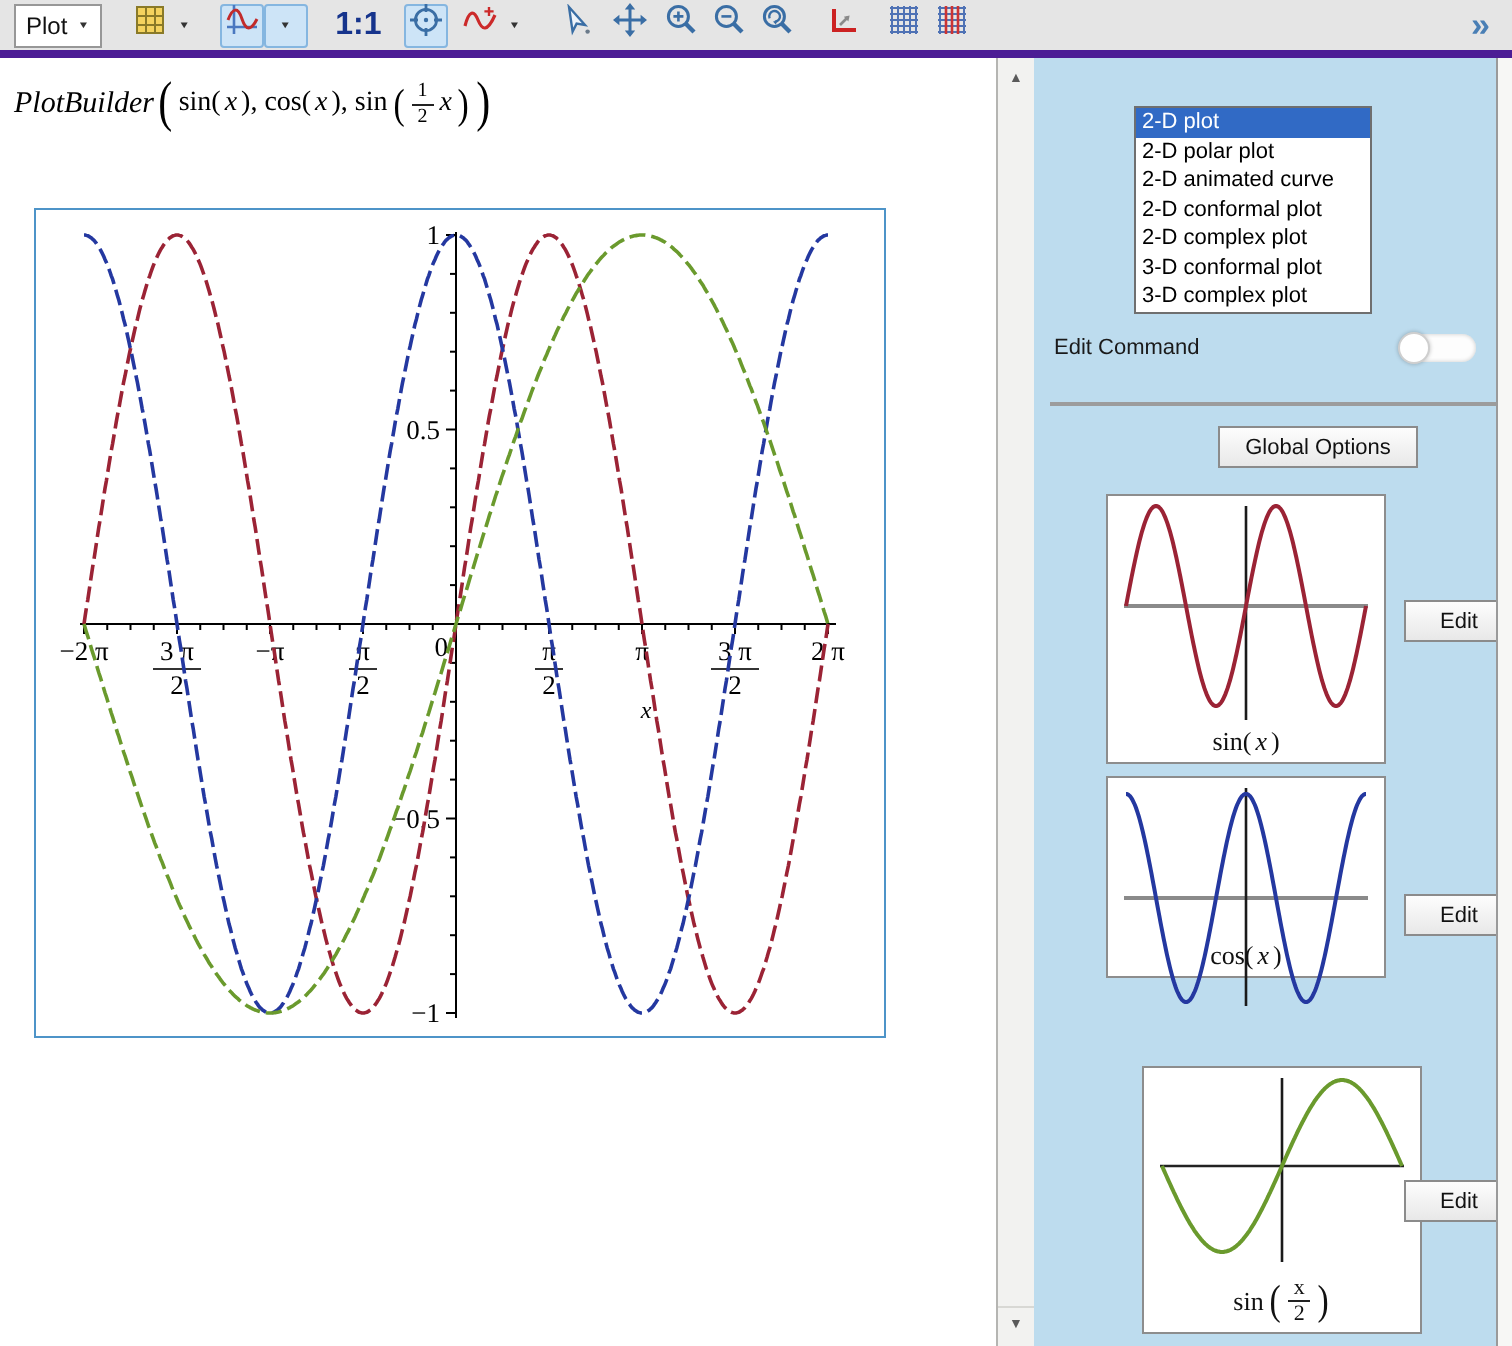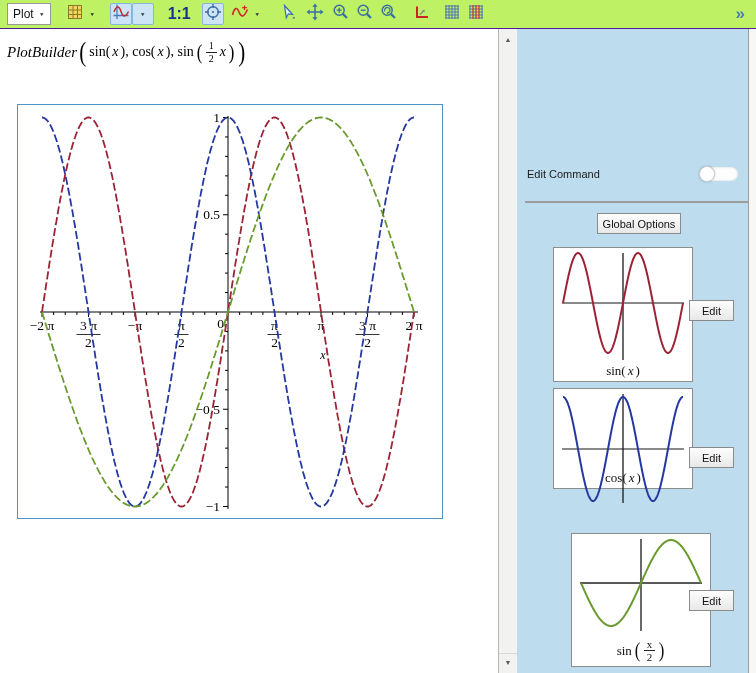--- a/index.html
+++ b/index.html
@@ -1,21 +1,21 @@
 <!DOCTYPE html>
 <html><head>
 <meta charset="utf-8">
 <style>
   html,body{margin:0;padding:0;background:#dfe3e8;}
   #window{position:relative;width:756px;height:673px;background:#fff;overflow:hidden;
           font-family:"Liberation Sans",sans-serif;outline:1px solid #9aa5ad;}
 
   
-  #toolbar{position:absolute;left:0;top:0;width:756px;height:29px;background:#bef264;
-           border-bottom:1px solid #4c1d95;display:flex;align-items:center;box-sizing:border-box;}
+  #toolbar{position:absolute;left:0;top:0;width:756px;height:29px;background:#e5e5e5;
+           border-bottom:4px solid #4c1d95;display:flex;align-items:center;box-sizing:border-box;}
   .tbtn{height:22px;min-width:22px;display:flex;align-items:center;justify-content:center;
         border:1px solid transparent;border-radius:2px;box-sizing:border-box;}
   .tbtn.active{background:#cde4f7;border-color:#85b6e0;}
   .plot-dd{border:1px solid #979797;background:#fff;height:20px;padding:0 5px;font-size:12px;
            display:flex;align-items:center;gap:5px;margin-left:7px;color:#111;}
   .caret{font-size:6px;color:#333;transform:scaleY(.8);}
   .caret-btn{width:13px;height:22px;display:flex;align-items:center;justify-content:center;}
   .one2one{color:#16348c;font-weight:bold;font-size:16px;font-family:"Liberation Sans",sans-serif;}
   .expand-btn{margin-left:auto;margin-right:10px;color:#4a7fb5;font-size:17px;font-weight:bold;
               letter-spacing:-3px;cursor:default;padding-right:4px;}
@@ -54,31 +54,31 @@
   .pt-item.selected{background:#316ac5;color:#fff;}
   #show-command-label{position:absolute;left:10px;top:139px;font-size:11px;color:#1a1a1a;}
   #show-command-toggle{position:absolute;left:183px;top:138px;width:38px;height:14px;border-radius:8px;
                        background:#fdfdfd;box-shadow:inset 0 0 2px #c9c9c9;}
   #show-command-toggle .knob{position:absolute;left:-1px;top:-1px;width:16px;height:16px;border-radius:50%;
                        background:#fff;border:1px solid #cfcfcf;box-sizing:border-box;
                        box-shadow:0 0 2px rgba(0,0,0,.25);}
   #divider{position:absolute;left:8px;top:172px;width:223px;height:2px;background:#9c9c9c;}
   .btn{background:linear-gradient(#fdfdfd,#e8e8e8);border:1px solid #8b8b8b;color:#111;
        display:flex;align-items:center;justify-content:center;box-sizing:border-box;font-size:11px;}
-  #global-options-button{position:absolute;left:80px;top:184px;width:84px;height:21px;}
+  #global-options-button{position:absolute;left:92px;top:184px;width:100px;height:21px;}
   .thumb-card{position:absolute;left:36px;width:140px;background:#fff;border:1px solid #8d8d8d;
               box-sizing:border-box;}
   #thumb-card-0{top:218px;height:135px;}
   #thumb-card-1{top:359px;height:101px;}
   #thumb-card-2{top:504px;height:134px;margin-left:18px;}
   .thumb-caption{position:absolute;left:0;bottom:2px;width:100%;text-align:center;
                  font-family:"Liberation Serif",serif;font-size:13px;color:#111;
                  display:flex;align-items:center;justify-content:center;}
   .thumb-caption .frac{font-size:11px;}
-  .edit-button{position:absolute;left:172px;width:45px;height:21px;}
+  .edit-button{position:absolute;left:185px;width:55px;height:21px;}
   #edit-button-0{top:271px;}
   #edit-button-1{top:418px;}
   #edit-button-2{top:561px;}
 
   svg text{font-family:"Liberation Serif",serif;}
 </style>
 </head>
 <body>
 
 <div id="window">
@@ -297,20 +297,29 @@
           <polyline points="24.0,207.0 24.6,209.0 25.2,211.1 25.9,213.1 26.5,215.1 27.1,217.2 27.7,219.2 28.3,221.2 29.0,223.3 29.6,225.3 30.2,227.3 30.8,229.4 31.4,231.4 32.1,233.4 32.7,235.4 33.3,237.4 33.9,239.4 34.5,241.4 35.2,243.4 35.8,245.4 36.4,247.4 37.0,249.4 37.6,251.4 38.3,253.4 38.9,255.4 39.5,257.3 40.1,259.3 40.7,261.3 41.4,263.2 42.0,265.2 42.6,267.1 43.2,269.0 43.8,271.0 44.5,272.9 45.1,274.8 45.7,276.7 46.3,278.6 46.9,280.5 47.6,282.4 48.2,284.2 48.8,286.1 49.4,288.0 50.0,289.8 50.7,291.7 51.3,293.5 51.9,295.3 52.5,297.1 53.1,298.9 53.8,300.7 54.4,302.5 55.0,304.2 55.6,306.0 56.2,307.8 56.9,309.5 57.5,311.2 58.1,312.9 58.7,314.6 59.3,316.3 60.0,318.0 60.6,319.7 61.2,321.3 61.8,323.0 62.4,324.6 63.1,326.2 63.7,327.8 64.3,329.4 64.9,331.0 65.5,332.5 66.2,334.1 66.8,335.6 67.4,337.1 68.0,338.7 68.6,340.1 69.3,341.6 69.9,343.1 70.5,344.5 71.1,346.0 71.7,347.4 72.4,348.8 73.0,350.2 73.6,351.5 74.2,352.9 74.8,354.2 75.5,355.6 76.1,356.9 76.7,358.2 77.3,359.4 77.9,360.7 78.6,361.9 79.2,363.1 79.8,364.4 80.4,365.5 81.0,366.7 81.7,367.9 82.3,369.0 82.9,370.1 83.5,371.2 84.1,372.3 84.8,373.4 85.4,374.4 86.0,375.4 86.6,376.5 87.2,377.4 87.9,378.4 88.5,379.4 89.1,380.3 89.7,381.2 90.3,382.1 91.0,383.0 91.6,383.8 92.2,384.7 92.8,385.5 93.4,386.3 94.1,387.1 94.7,387.8 95.3,388.6 95.9,389.3 96.5,390.0 97.2,390.7 97.8,391.3 98.4,392.0 99.0,392.6 99.6,393.2 100.3,393.8 100.9,394.3 101.5,394.9 102.1,395.4 102.7,395.9 103.4,396.4 104.0,396.8 104.6,397.2 105.2,397.7 105.8,398.1 106.5,398.4 107.1,398.8 107.7,399.1 108.3,399.4 108.9,399.7 109.6,400.0 110.2,400.2 110.8,400.4 111.4,400.6 112.0,400.8 112.7,401.0 113.3,401.1 113.9,401.2 114.5,401.3 115.1,401.4 115.8,401.5 116.4,401.5 117.0,401.5 117.6,401.5 118.2,401.5 118.9,401.4 119.5,401.3 120.1,401.2 120.7,401.1 121.3,401.0 122.0,400.8 122.6,400.6 123.2,400.4 123.8,400.2 124.4,400.0 125.1,399.7 125.7,399.4 126.3,399.1 126.9,398.8 127.5,398.4 128.2,398.1 128.8,397.7 129.4,397.2 130.0,396.8 130.6,396.4 131.3,395.9 131.9,395.4 132.5,394.9 133.1,394.3 133.7,393.8 134.4,393.2 135.0,392.6 135.6,392.0 136.2,391.3 136.8,390.7 137.5,390.0 138.1,389.3 138.7,388.6 139.3,387.8 139.9,387.1 140.6,386.3 141.2,385.5 141.8,384.7 142.4,383.8 143.0,383.0 143.7,382.1 144.3,381.2 144.9,380.3 145.5,379.4 146.1,378.4 146.8,377.4 147.4,376.5 148.0,375.4 148.6,374.4 149.2,373.4 149.9,372.3 150.5,371.2 151.1,370.1 151.7,369.0 152.3,367.9 153.0,366.7 153.6,365.5 154.2,364.4 154.8,363.1 155.4,361.9 156.1,360.7 156.7,359.4 157.3,358.2 157.9,356.9 158.5,355.6 159.2,354.2 159.8,352.9 160.4,351.5 161.0,350.2 161.6,348.8 162.3,347.4 162.9,346.0 163.5,344.5 164.1,343.1 164.7,341.6 165.4,340.1 166.0,338.7 166.6,337.1 167.2,335.6 167.8,334.1 168.5,332.5 169.1,331.0 169.7,329.4 170.3,327.8 170.9,326.2 171.6,324.6 172.2,323.0 172.8,321.3 173.4,319.7 174.0,318.0 174.7,316.3 175.3,314.6 175.9,312.9 176.5,311.2 177.1,309.5 177.8,307.8 178.4,306.0 179.0,304.3 179.6,302.5 180.2,300.7 180.9,298.9 181.5,297.1 182.1,295.3 182.7,293.5 183.3,291.7 184.0,289.8 184.6,288.0 185.2,286.1 185.8,284.2 186.4,282.4 187.1,280.5 187.7,278.6 188.3,276.7 188.9,274.8 189.5,272.9 190.2,271.0 190.8,269.0 191.4,267.1 192.0,265.2 192.6,263.2 193.3,261.3 193.9,259.3 194.5,257.3 195.1,255.4 195.7,253.4 196.4,251.4 197.0,249.4 197.6,247.4 198.2,245.4 198.8,243.4 199.5,241.4 200.1,239.4 200.7,237.4 201.3,235.4 201.9,233.4 202.6,231.4 203.2,229.4 203.8,227.3 204.4,225.3 205.0,223.3 205.7,221.2 206.3,219.2 206.9,217.2 207.5,215.1 208.1,213.1 208.8,211.1 209.4,209.0 210.0,207.0 210.6,205.0 211.2,202.9 211.9,200.9 212.5,198.9 213.1,196.8 213.7,194.8 214.3,192.8 215.0,190.7 215.6,188.7 216.2,186.7 216.8,184.6 217.4,182.6 218.1,180.6 218.7,178.6 219.3,176.6 219.9,174.6 220.5,172.6 221.2,170.6 221.8,168.6 222.4,166.6 223.0,164.6 223.6,162.6 224.3,160.6 224.9,158.6 225.5,156.7 226.1,154.7 226.7,152.7 227.4,150.8 228.0,148.8 228.6,146.9 229.2,145.0 229.8,143.0 230.5,141.1 231.1,139.2 231.7,137.3 232.3,135.4 232.9,133.5 233.6,131.6 234.2,129.8 234.8,127.9 235.4,126.0 236.0,124.2 236.7,122.3 237.3,120.5 237.9,118.7 238.5,116.9 239.1,115.1 239.8,113.3 240.4,111.5 241.0,109.7 241.6,108.0 242.2,106.2 242.9,104.5 243.5,102.8 244.1,101.1 244.7,99.4 245.3,97.7 246.0,96.0 246.6,94.3 247.2,92.7 247.8,91.0 248.4,89.4 249.1,87.8 249.7,86.2 250.3,84.6 250.9,83.0 251.5,81.5 252.2,79.9 252.8,78.4 253.4,76.9 254.0,75.3 254.6,73.9 255.3,72.4 255.9,70.9 256.5,69.5 257.1,68.0 257.7,66.6 258.4,65.2 259.0,63.8 259.6,62.5 260.2,61.1 260.8,59.8 261.5,58.4 262.1,57.1 262.7,55.8 263.3,54.6 263.9,53.3 264.6,52.1 265.2,50.9 265.8,49.6 266.4,48.5 267.0,47.3 267.7,46.1 268.3,45.0 268.9,43.9 269.5,42.8 270.1,41.7 270.8,40.6 271.4,39.6 272.0,38.6 272.6,37.5 273.2,36.6 273.9,35.6 274.5,34.6 275.1,33.7 275.7,32.8 276.3,31.9 277.0,31.0 277.6,30.2 278.2,29.3 278.8,28.5 279.4,27.7 280.1,26.9 280.7,26.2 281.3,25.4 281.9,24.7 282.5,24.0 283.2,23.3 283.8,22.7 284.4,22.0 285.0,21.4 285.6,20.8 286.3,20.2 286.9,19.7 287.5,19.1 288.1,18.6 288.7,18.1 289.4,17.6 290.0,17.2 290.6,16.8 291.2,16.3 291.8,15.9 292.5,15.6 293.1,15.2 293.7,14.9 294.3,14.6 294.9,14.3 295.6,14.0 296.2,13.8 296.8,13.6 297.4,13.4 298.0,13.2 298.7,13.0 299.3,12.9 299.9,12.8 300.5,12.7 301.1,12.6 301.8,12.5 302.4,12.5 303.0,12.5 303.6,12.5 304.2,12.5 304.9,12.6 305.5,12.7 306.1,12.8 306.7,12.9 307.3,13.0 308.0,13.2 308.6,13.4 309.2,13.6 309.8,13.8 310.4,14.0 311.1,14.3 311.7,14.6 312.3,14.9 312.9,15.2 313.5,15.6 314.2,15.9 314.8,16.3 315.4,16.8 316.0,17.2 316.6,17.6 317.3,18.1 317.9,18.6 318.5,19.1 319.1,19.7 319.7,20.2 320.4,20.8 321.0,21.4 321.6,22.0 322.2,22.7 322.8,23.3 323.5,24.0 324.1,24.7 324.7,25.4 325.3,26.2 325.9,26.9 326.6,27.7 327.2,28.5 327.8,29.3 328.4,30.2 329.0,31.0 329.7,31.9 330.3,32.8 330.9,33.7 331.5,34.6 332.1,35.6 332.8,36.6 333.4,37.5 334.0,38.6 334.6,39.6 335.2,40.6 335.9,41.7 336.5,42.8 337.1,43.9 337.7,45.0 338.3,46.1 339.0,47.3 339.6,48.5 340.2,49.6 340.8,50.9 341.4,52.1 342.1,53.3 342.7,54.6 343.3,55.8 343.9,57.1 344.5,58.4 345.2,59.8 345.8,61.1 346.4,62.5 347.0,63.8 347.6,65.2 348.3,66.6 348.9,68.0 349.5,69.5 350.1,70.9 350.7,72.4 351.4,73.9 352.0,75.3 352.6,76.9 353.2,78.4 353.8,79.9 354.5,81.5 355.1,83.0 355.7,84.6 356.3,86.2 356.9,87.8 357.6,89.4 358.2,91.0 358.8,92.7 359.4,94.3 360.0,96.0 360.7,97.7 361.3,99.4 361.9,101.1 362.5,102.8 363.1,104.5 363.8,106.2 364.4,108.0 365.0,109.8 365.6,111.5 366.2,113.3 366.9,115.1 367.5,116.9 368.1,118.7 368.7,120.5 369.3,122.3 370.0,124.2 370.6,126.0 371.2,127.9 371.8,129.8 372.4,131.6 373.1,133.5 373.7,135.4 374.3,137.3 374.9,139.2 375.5,141.1 376.2,143.0 376.8,145.0 377.4,146.9 378.0,148.8 378.6,150.8 379.3,152.7 379.9,154.7 380.5,156.7 381.1,158.6 381.7,160.6 382.4,162.6 383.0,164.6 383.6,166.6 384.2,168.6 384.8,170.6 385.5,172.6 386.1,174.6 386.7,176.6 387.3,178.6 387.9,180.6 388.6,182.6 389.2,184.6 389.8,186.7 390.4,188.7 391.0,190.7 391.7,192.8 392.3,194.8 392.9,196.8 393.5,198.9 394.1,200.9 394.8,202.9 395.4,205.0 396.0,207.0" fill="none" stroke="#6a9a2d" stroke-width="1.8" stroke-dasharray="8 3"></polyline>
         </svg></div>
   </div>
 
   <div id="vscroll">
     <div id="scroll-up" class="scroll-arrow">▲</div>
     <div id="scroll-down" class="scroll-arrow">▼</div>
   </div>
 
   <div id="sidebar">
+    <div id="plot-type-list">
+        <div class="pt-item selected">2-D plot</div>
+        <div class="pt-item">2-D polar plot</div>
+        <div class="pt-item">2-D animated curve</div>
+        <div class="pt-item">2-D conformal plot</div>
+        <div class="pt-item">2-D complex plot</div>
+        <div class="pt-item">3-D conformal plot</div>
+        <div class="pt-item">3-D complex plot</div>
+      </div>
 
     <span id="show-command-label">Edit Command</span>
     <div id="show-command-toggle">
       <div class="knob"></div>
     </div>
 
     <div id="divider"></div>
 
     <div id="global-options-button" class="btn">Global Options</div>
 

